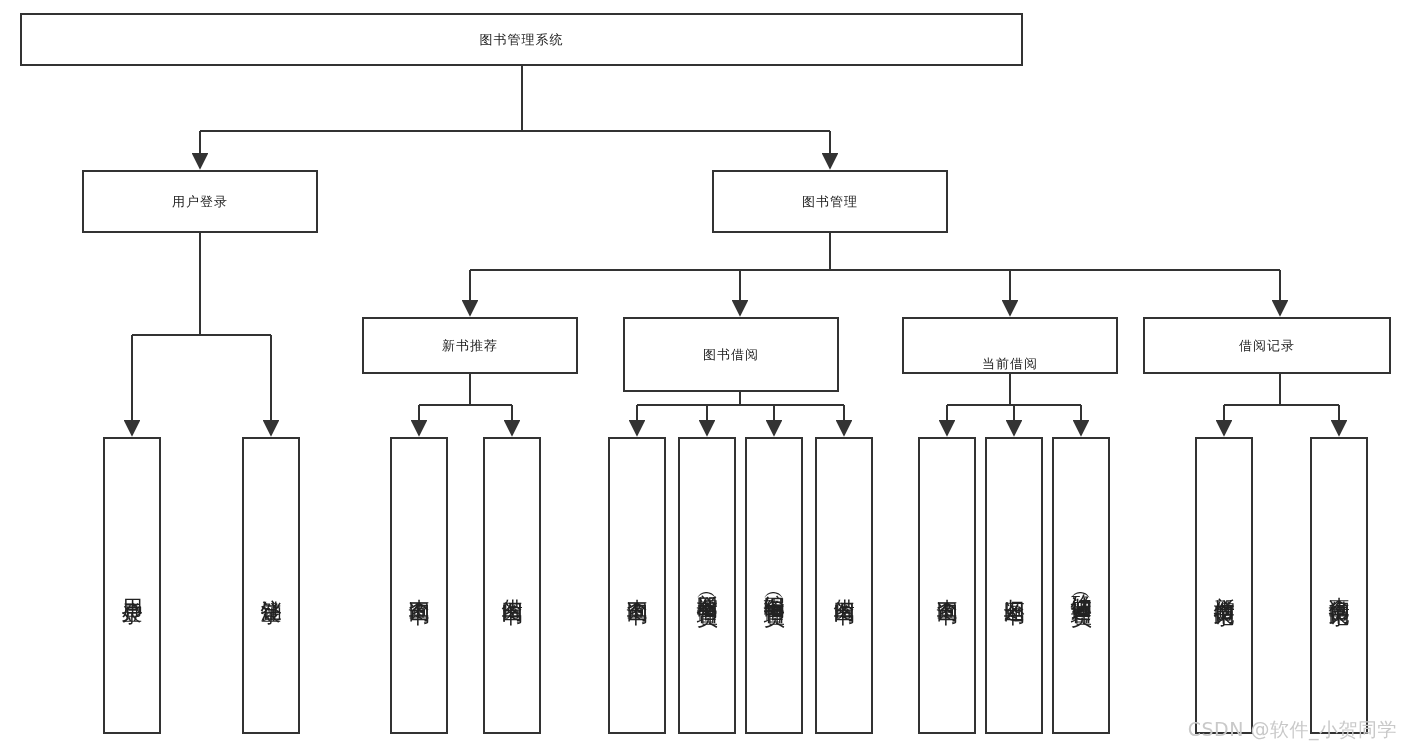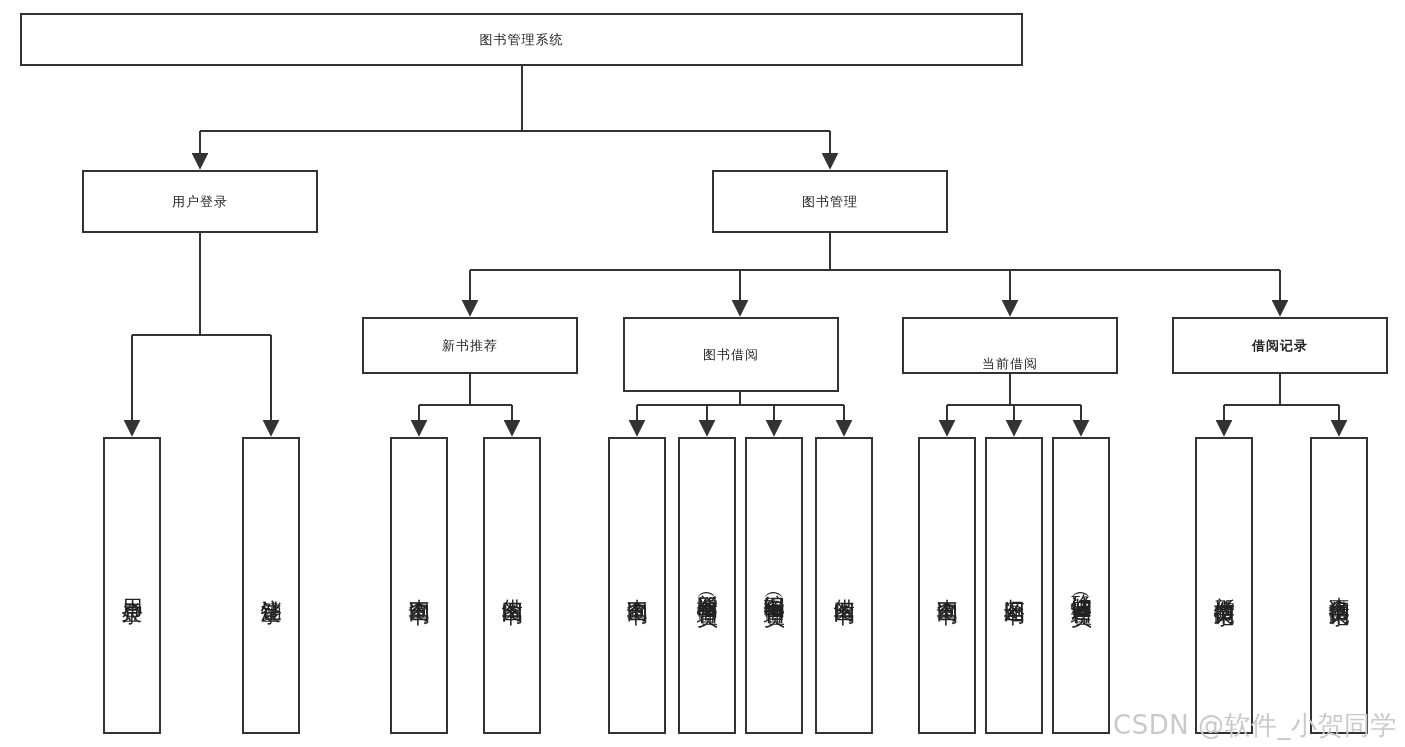--- a/index.html
+++ b/index.html
@@ -55,21 +55,21 @@
   .node.vert > span {
     writing-mode: vertical-rl;
     text-orientation: upright;
     display: block;
     white-space: normal;
   }
   .watermark {
     position: absolute;
     right: 8px;
     bottom: 4px;
-    font-size: 26px;
+    font-size: 19px;
     color: #c9c9c9;
     letter-spacing: 0.5px;
     white-space: nowrap;
     font-family: "DejaVu Sans", "Liberation Sans", sans-serif;
   }
 </style>
 </head>
 <body>
 
 <div id="canvas">
@@ -130,21 +130,21 @@
 
   <div class="node horiz" id="node-l2-0" style="left: 362px; top: 317px; width: 216px; height: 57px;">
     <span>新书推荐</span>
   </div>
   <div class="node horiz" id="node-l2-1" style="left: 623px; top: 317px; width: 216px; height: 75px; align-items: center;">
     <span>图书借阅</span>
   </div>
   <div class="node horiz" id="node-l2-2" style="left: 902px; top: 317px; width: 216px; height: 57px; align-items: flex-end;">
     <span>当前借阅</span>
   </div>
-  <div class="node horiz" id="node-l2-3" style="left: 1172px; top: 317px; width: 216px; height: 57px; font-weight: bold;">
+  <div class="node horiz" id="node-l2-3" style="left: 1143px; top: 317px; width: 248px; height: 57px;">
     <span>借阅记录</span>
   </div>
 
   <div class="node vert" id="node-leaf-0" style="left: 103px; top: 437px; width: 58px; height: 297px;">
     <span>用户登录</span>
   </div>
   <div class="node vert" id="node-leaf-1" style="left: 242px; top: 437px; width: 58px; height: 297px;">
     <span>注销登录</span>
   </div>
   <div class="node vert" id="node-leaf-2" style="left: 390px; top: 437px; width: 58px; height: 297px;">

